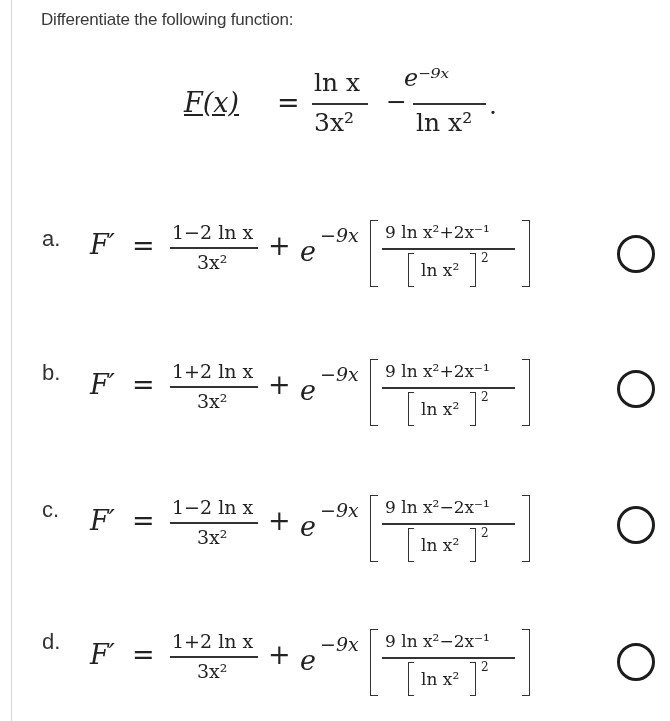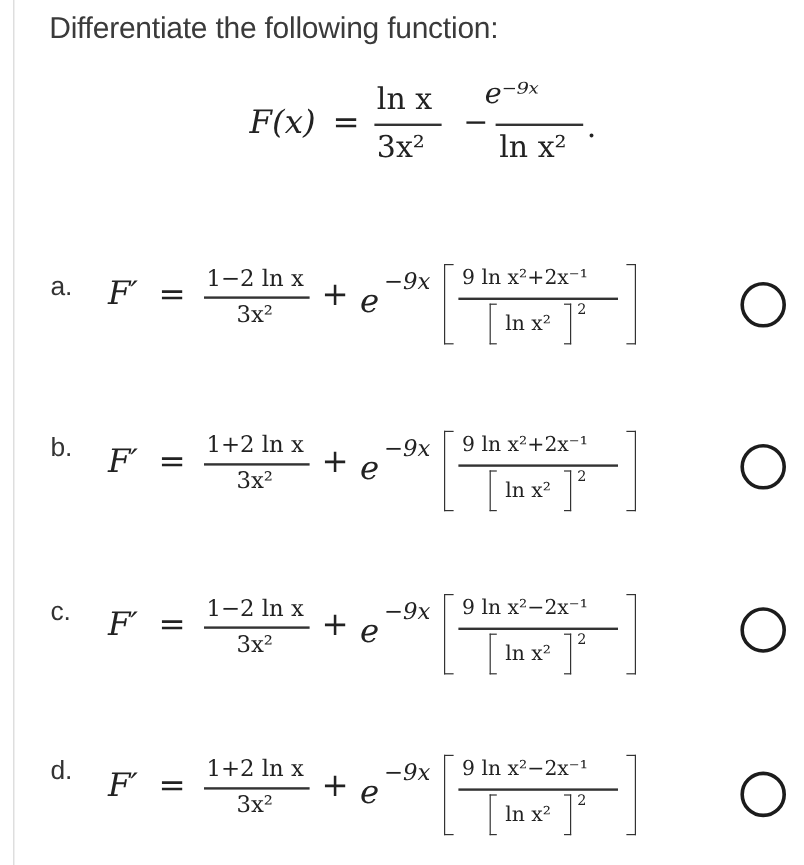--- a/index.html
+++ b/index.html
@@ -3,21 +3,21 @@
 <meta charset="utf-8">
 <style>
   * { box-sizing: border-box; margin: 0; padding: 0; }
   html, body { width: 670px; height: 721px; background: #ffffff; overflow: hidden; }
   body { position: relative; color: #222; }
 
   .left-rule { position: absolute; left: 11px; top: 0; width: 1px; height: 721px; background: #d6d6d6; }
 
   .prompt {
     position: absolute; left: 41px; top: 10px;
-    font-family: "Liberation Sans", sans-serif; font-size: 25px; color: #3a3a3a;
+    font-family: "Liberation Sans", sans-serif; font-size: 17px; color: #3a3a3a;
     letter-spacing: -0.2px; white-space: nowrap;
   }
 
   .m { font-family: "DejaVu Serif", "Liberation Serif", serif; color: #222; position: absolute; white-space: nowrap; line-height: 1; }
   .it { font-style: italic; }
   .fbar { position: absolute; height: 1.6px; background: #333; }
 
   
   .eq-main { position: absolute; left: 0; top: 0; width: 670px; height: 180px; }
 
@@ -39,21 +39,21 @@
   .smbr.r { border-left: none; }
 </style>
 </head>
 <body>
 
 <div class="left-rule"></div>
 
 <div class="prompt">Differentiate the following function:</div>
 
 <div class="eq-main">
-  <span class="m it" style="left:208px; top:89px; font-size:27px;">F(x)</span>
+  <span class="m it" style="left:184px; top:89px; font-size:27px;text-decoration:underline;">F(x)</span>
   <span class="m" style="left:277px; top:89px; font-size:27px;">=</span>
 
   <span class="m" style="left:314px; top:70px; font-size:25px;">ln x</span>
   <div class="fbar" style="left:312px; top:103px; width:56px;"></div>
   <span class="m" style="left:314px; top:110px; font-size:25px;">3x²</span>
 
   <span class="m" style="left:386px; top:89px; font-size:25px;">−</span>
 
   <span class="m it" style="left:404px; top:66px; font-size:24px;">e⁻⁹ˣ</span>
   <div class="fbar" style="left:413px; top:103px; width:73px;"></div>

